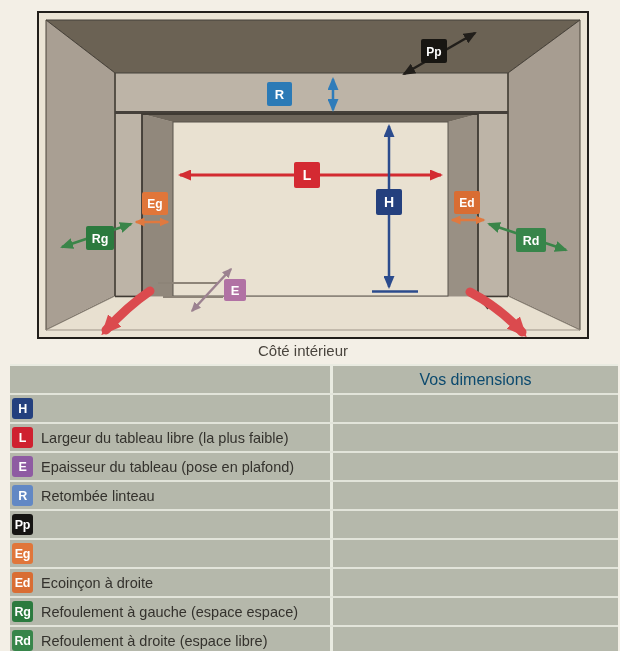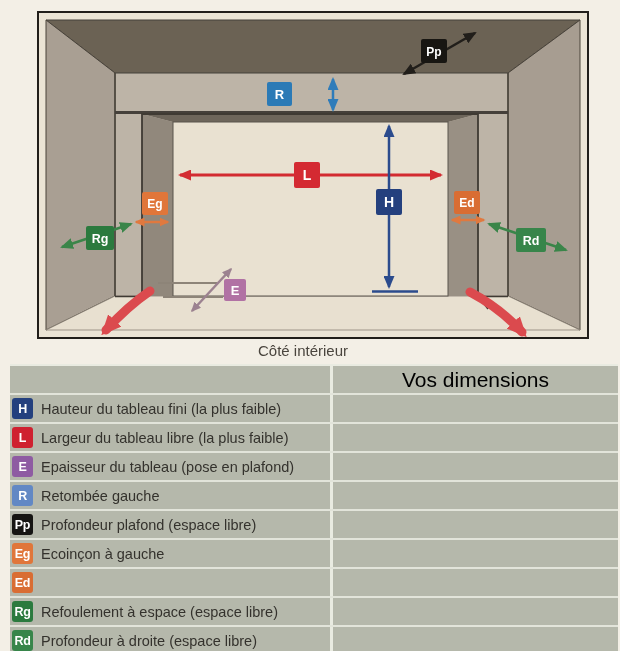--- a/index.html
+++ b/index.html
@@ -9,21 +9,21 @@
   svg text{font-family:"Liberation Sans",sans-serif;}
   .badge-text{fill:#ffffff;font-weight:bold;}
   .caption{fill:#4a453e;font-size:15px;}
 
   .dims-table{position:absolute;left:10px;top:364px;width:608px;background:#b5b8ab;
               border-top:2px solid #e9ebe1;}
   .trow{display:flex;align-items:stretch;height:27px;border-bottom:2px solid #e2e4da;}
   .trow:last-child{border-bottom:2px solid #e2e4da;}
   .cell-label{width:320px;display:flex;align-items:center;}
   .cell-value{flex:1;border-left:3px solid #e9ebe1;display:flex;align-items:center;justify-content:center;}
-  .head .cell-value{font-size:21px;color:#000000;}
+  .head .cell-value{font-size:16px;color:#0c4a6e;}
   .badge{width:21px;height:21px;margin-left:2px;border-radius:3px;color:#fff;font-weight:bold;
          font-size:12.5px;letter-spacing:-0.3px;display:flex;align-items:center;justify-content:center;
          flex:0 0 auto;}
   .row-label{margin-left:8px;font-size:14.5px;color:#34322d;white-space:nowrap;}
 </style>
 </head>
 <body>
 
 <div class="page">
 
@@ -153,21 +153,20 @@
 
   <div class="dims-table">
     <div class="trow head">
       <div class="cell-label"></div>
       <div class="cell-value">Vos dimensions</div>
     </div>
     <div>
     <div class="trow">
       <div class="cell-label">
         <span class="badge" style="background: rgb(36, 64, 126);">H</span>
-        <span class="row-label">Hauteur du tableau fini (la plus faible)</span>
       </div>
       <div class="cell-value"></div>
     </div>
 
     <div class="trow">
       <div class="cell-label">
         <span class="badge" style="background: rgb(207, 33, 48);">L</span>
         <span class="row-label">Largeur du tableau libre (la plus faible)</span>
       </div>
       <div class="cell-value"></div>
@@ -177,59 +176,58 @@
       <div class="cell-label">
         <span class="badge" style="background: rgb(142, 91, 162);">E</span>
         <span class="row-label">Epaisseur du tableau (pose en plafond)</span>
       </div>
       <div class="cell-value"></div>
     </div>
 
     <div class="trow">
       <div class="cell-label">
         <span class="badge" style="background: rgb(98, 136, 196);">R</span>
-        <span class="row-label">Retombée gauche</span>
+        <span class="row-label">Retombée linteau</span>
       </div>
       <div class="cell-value"></div>
     </div>
 
     <div class="trow">
       <div class="cell-label">
         <span class="badge" style="background: rgb(22, 21, 19);">Pp</span>
-        <span class="row-label">Profondeur plafond (espace libre)</span>
       </div>
       <div class="cell-value"></div>
     </div>
 
     <div class="trow">
       <div class="cell-label">
         <span class="badge" style="background: rgb(224, 118, 58);">Eg</span>
-        <span class="row-label">Ecoinçon à gauche</span>
       </div>
       <div class="cell-value"></div>
     </div>
 
     <div class="trow">
       <div class="cell-label">
         <span class="badge" style="background: rgb(217, 109, 51);">Ed</span>
+        <span class="row-label">Ecoinçon à droite</span>
       </div>
       <div class="cell-value"></div>
     </div>
 
     <div class="trow">
       <div class="cell-label">
         <span class="badge" style="background: rgb(43, 122, 62);">Rg</span>
-        <span class="row-label">Refoulement à espace (espace libre)</span>
+        <span class="row-label">Refoulement à gauche (espace espace)</span>
       </div>
       <div class="cell-value"></div>
     </div>
 
     <div class="trow">
       <div class="cell-label">
         <span class="badge" style="background: rgb(55, 133, 74);">Rd</span>
-        <span class="row-label">Profondeur à droite (espace libre)</span>
+        <span class="row-label">Refoulement à droite (espace libre)</span>
       </div>
       <div class="cell-value"></div>
     </div>
   </div>
   </div>
 
 </div>
 
 </body></html>

